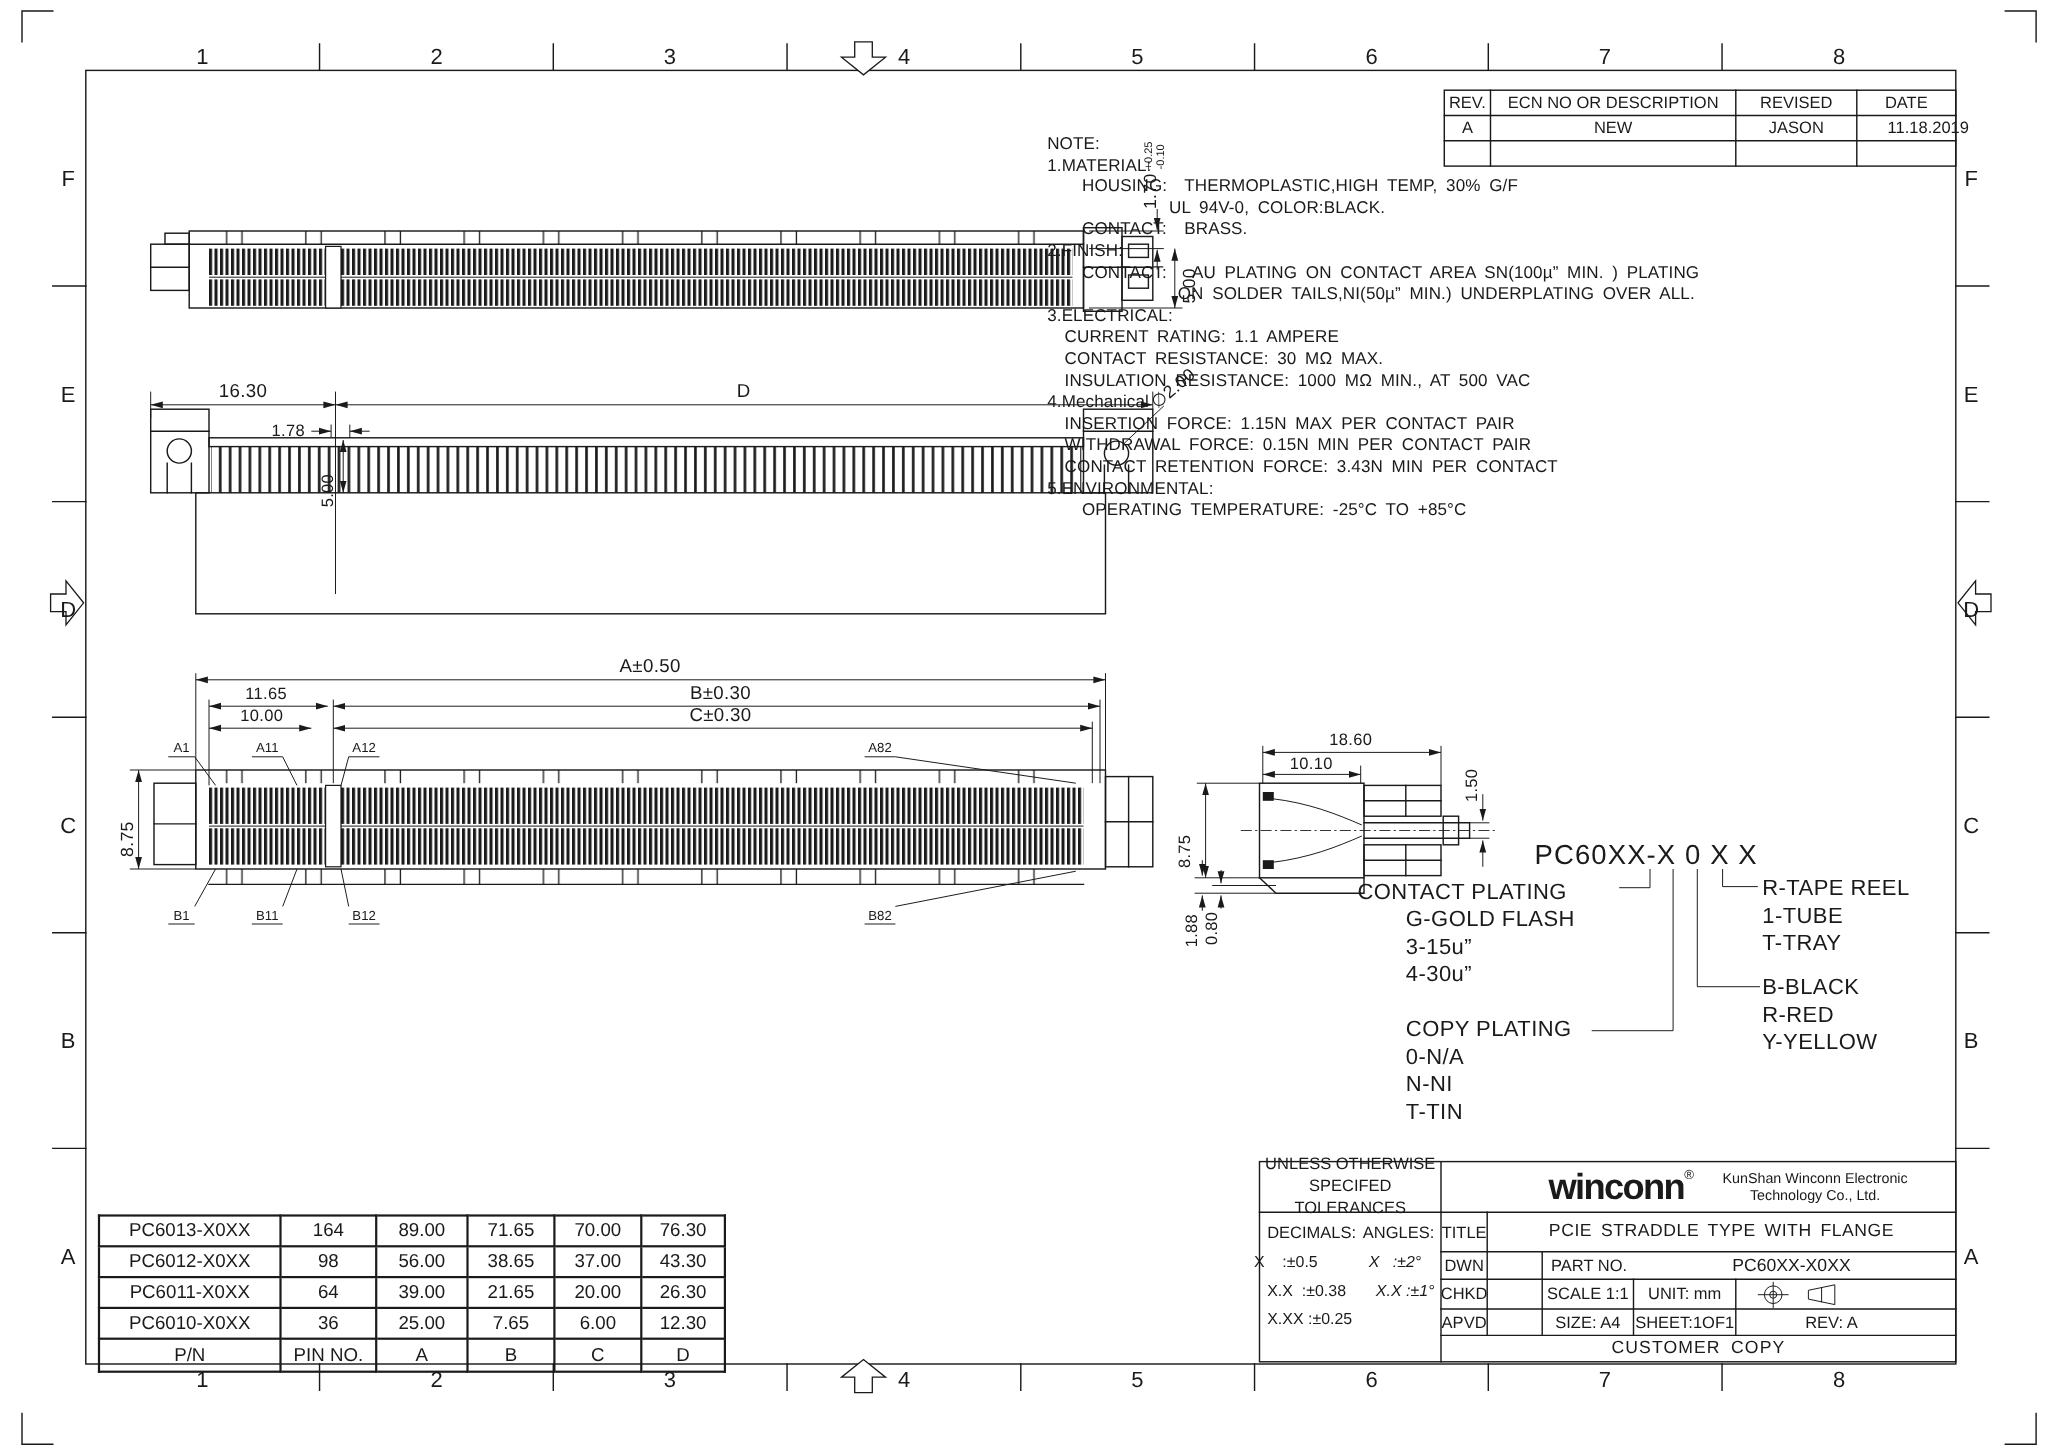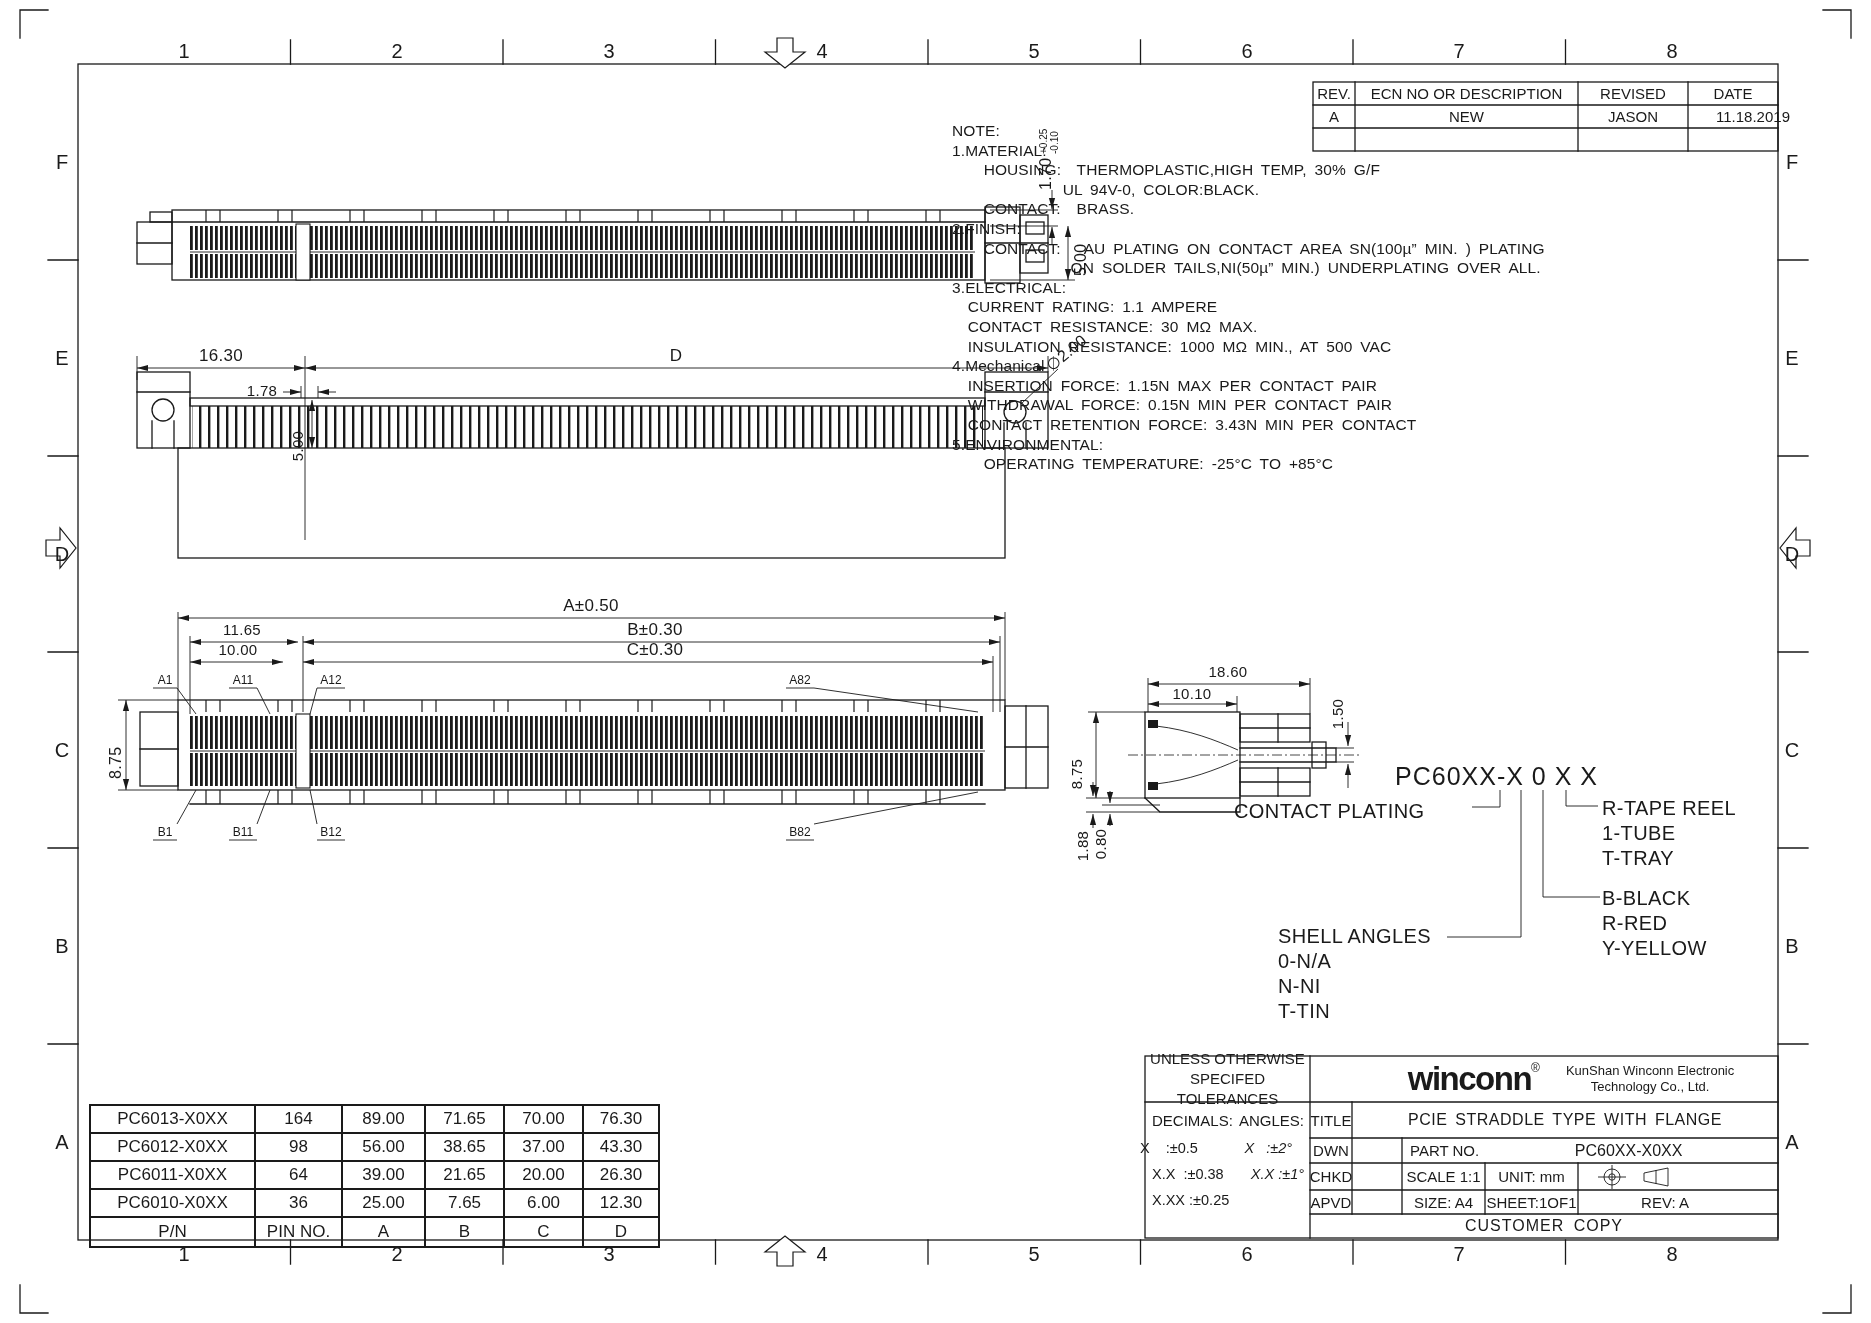--- a/index.html
+++ b/index.html
@@ -302,21 +302,24 @@
   CONTACT RESISTANCE: 30 MΩ MAX.
   INSULATION RESISTANCE: 1000 MΩ MIN., AT 500 VAC
 4.Mechanical
   INSERTION FORCE: 1.15N MAX PER CONTACT PAIR
   WITHDRAWAL FORCE: 0.15N MIN PER CONTACT PAIR
   CONTACT RETENTION FORCE: 3.43N MIN PER CONTACT
 5.ENVIRONMENTAL:
     OPERATING TEMPERATURE: -25°C TO +85°C</div>
 
 <div class="abs pcode" style="left:1234px;top:799px;">CONTACT PLATING</div>
-<div class="abs pcode" style="left:1278px;top:924px;">SHELL ANGLES</div>
+<div class="abs pcode" style="left:1278px;top:824px;">G-GOLD FLASH
+3-15u”
+4-30u”</div>
+<div class="abs pcode" style="left:1278px;top:924px;">COPY PLATING</div>
 <div class="abs pcode" style="left:1278px;top:949px;">0-N/A
 N-NI
 T-TIN</div>
 <div class="abs pcode" style="left:1602px;top:796px;">R-TAPE REEL
 1-TUBE
 T-TRAY</div>
 <div class="abs pcode" style="left:1602px;top:886px;">B-BLACK
 R-RED
 Y-YELLOW</div>
 

